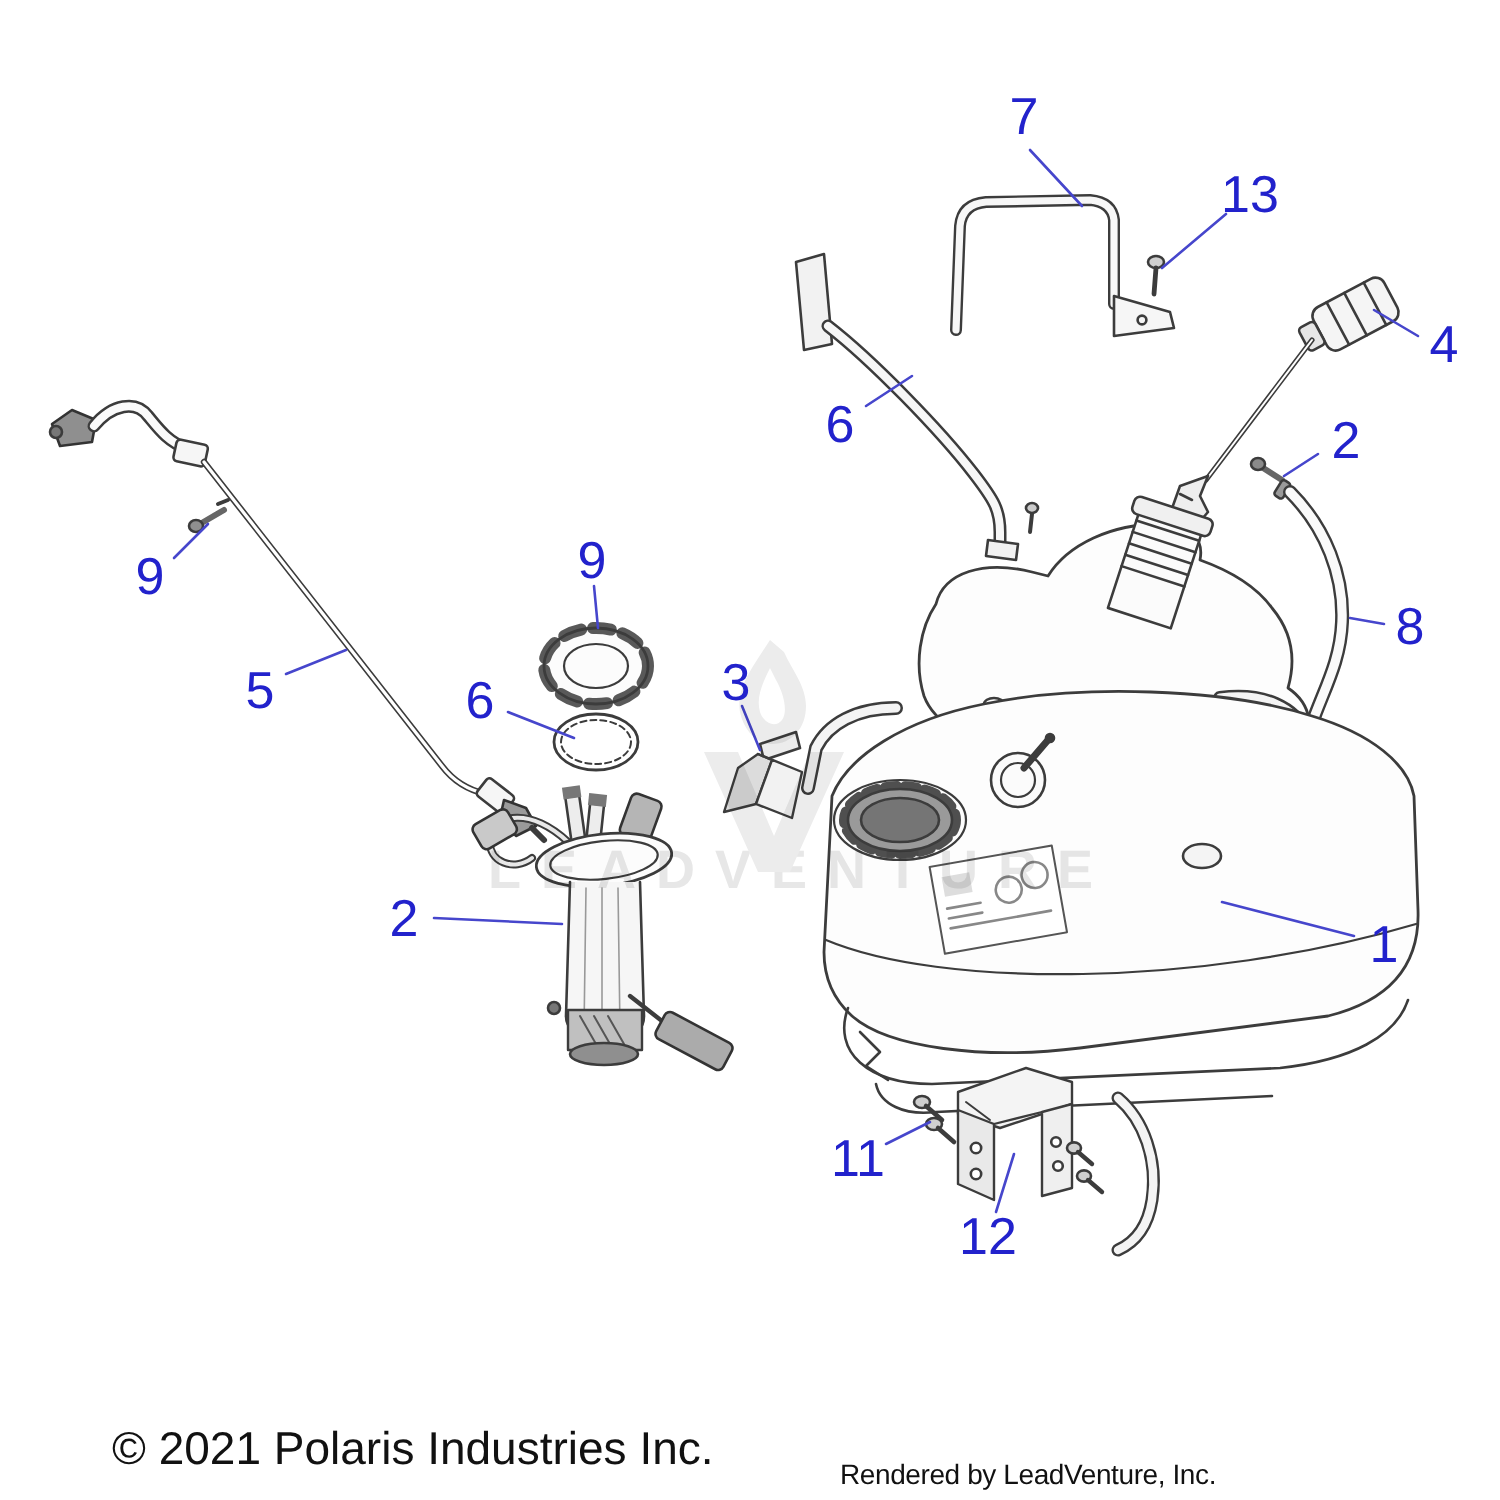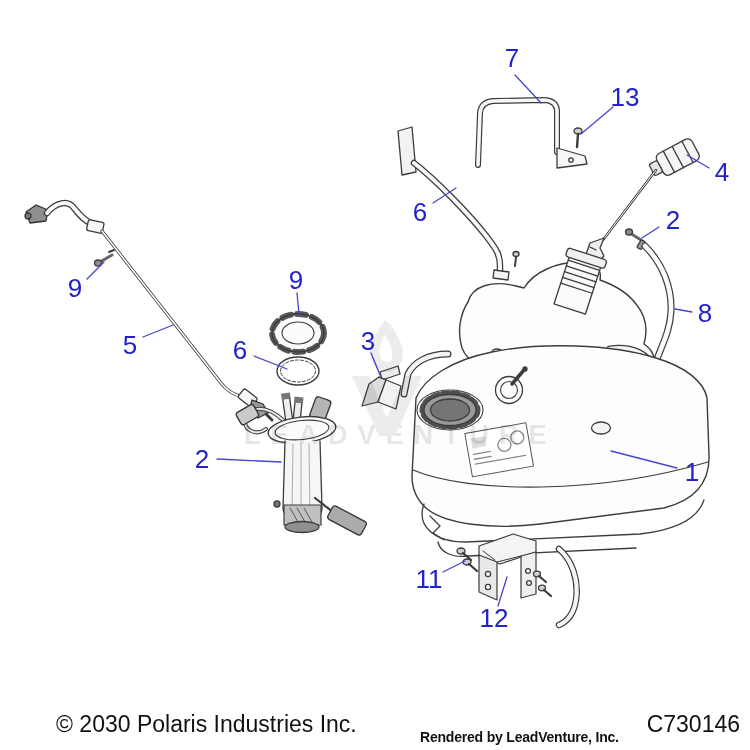--- a/index.html
+++ b/index.html
@@ -8,21 +8,21 @@
   
   .wm-text{position:absolute;left:244px;top:420px;font-size:27px;font-weight:bold;
            letter-spacing:10px;color:#e7e7e7;white-space:nowrap;}
   .wm-flame{position:absolute;left:338px;top:312px;}
   
   svg.diagram{position:absolute;left:0;top:0;mix-blend-mode:multiply;}
   .callout{position:absolute;transform:translate(-50%,-50%);font-size:26px;
            color:#2222cc;line-height:1;}
   .footer-copyright{position:absolute;left:56px;top:711px;font-size:23px;color:#111;}
   .footer-rendered{position:absolute;left:420px;top:729px;font-size:14px;color:#111;
-                   letter-spacing:-0.2px;font-weight:bold;}
+                   letter-spacing:-0.2px;}
   .footer-code{position:absolute;right:10px;top:711px;font-size:23px;color:#111;}
 </style>
 </head>
 <body>
 
 <div class="page">
 
   <div class="wm-text">LEADVENTURE</div>
   <svg class="wm-flame" width="100" height="130" viewBox="0 0 100 130">
     <path d="M47,8 C38,22 30,32 32,44 C34,54 41,60 48,60 C58,60 65,52 65,41
@@ -265,16 +265,15 @@
   <span class="callout" style="left:296px;top:280px">9</span>
   <span class="callout" style="left:705px;top:313px">8</span>
   <span class="callout" style="left:130px;top:345px">5</span>
   <span class="callout" style="left:240px;top:350px">6</span>
   <span class="callout" style="left:368px;top:341px">3</span>
   <span class="callout" style="left:202px;top:459px">2</span>
   <span class="callout" style="left:692px;top:472px">1</span>
   <span class="callout" style="left:429px;top:579px">11</span>
   <span class="callout" style="left:494px;top:618px">12</span>
 
-  <div class="footer-copyright">© 2030 Polaris Industries Inc.</div>
+  <div class="footer-copyright">© 2021 Polaris Industries Inc.</div>
   <div class="footer-rendered">Rendered by LeadVenture, Inc.</div>
-  <div class="footer-code">C730146</div>
 </div>
 
 </body></html>

